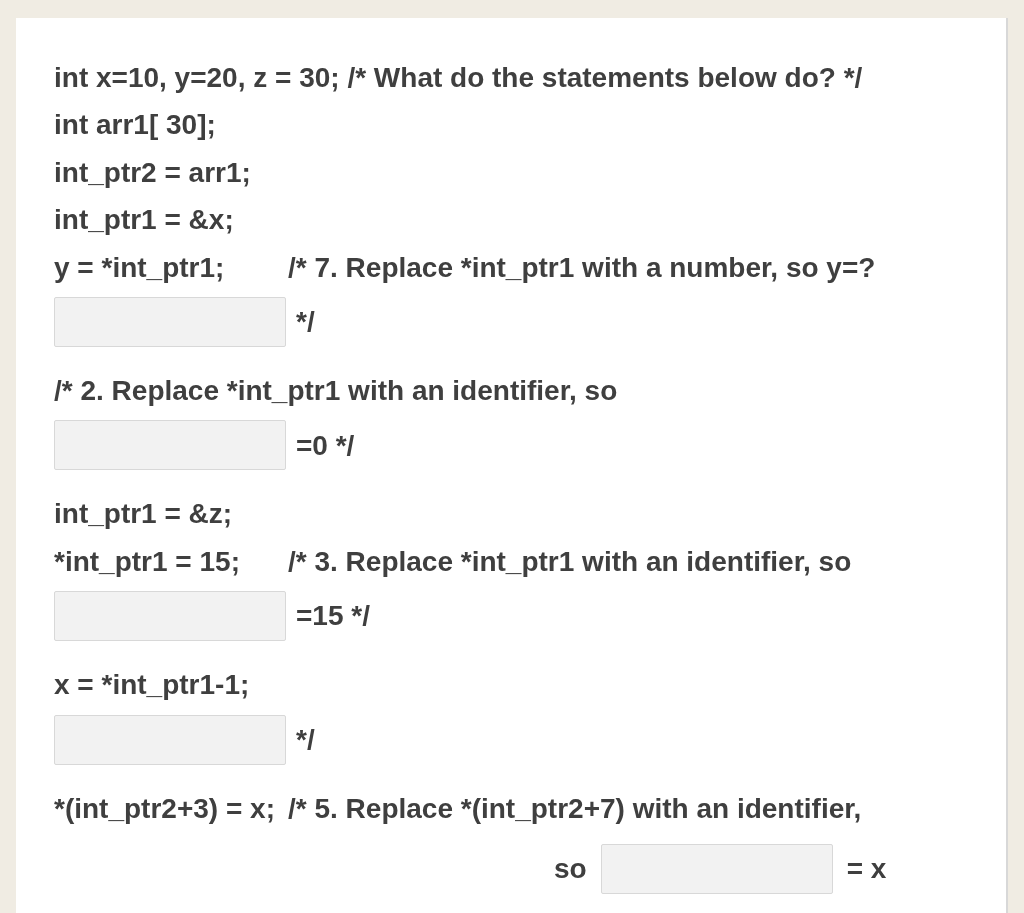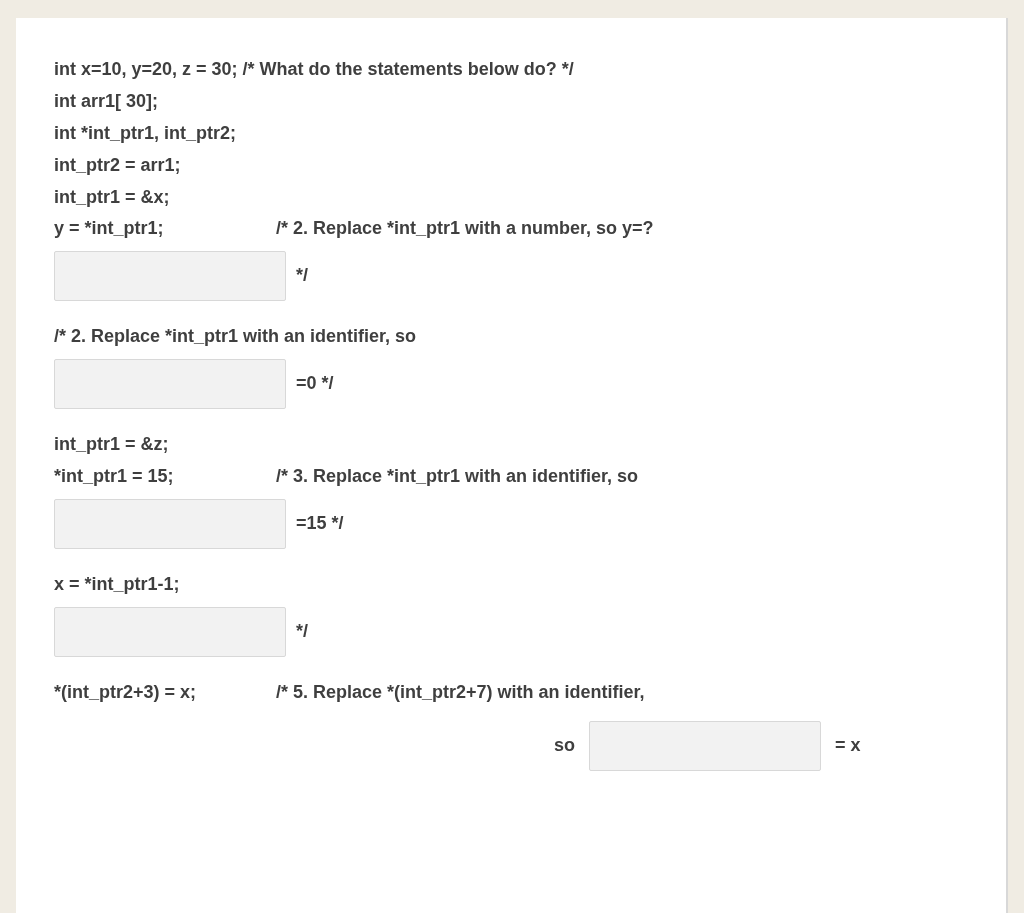--- a/index.html
+++ b/index.html
@@ -13,32 +13,33 @@
       box-sizing: border-box;
     }
     .paper {
       background: #ffffff;
       margin: 18px 16px 16px 16px;
       height: 895px;
       padding: 38px 38px 0 38px;
       box-sizing: border-box;
       position: relative;
       color: #3f3f3f;
-      font-size: 18px;
+      font-size: 28px;
       font-weight: 700;
       line-height: 1.55;
     }
     .code-line {
       margin-bottom: 4px;
     }
     .row {
       display: flex;
       align-items: flex-start;
       margin-bottom: 4px;
       flex-wrap: wrap;
+      gap: 12px;
     }
     .col-code {
       width: 222px;
       flex-shrink: 0;
     }
     .col-cmt {
       flex: 1;
     }
     .blank-row {
       display: flex;
@@ -81,27 +82,26 @@
     }
   </style>
 </head>
 <body>
 
 <div class="paper">
   <div class="right-edge"></div>
 
   <div class="code-line">int x=10, y=20, z = 30;   /* What do the statements below do? */</div>
   <div class="code-line">int arr1[ 30];</div>
-  <div class="code-line">int *int_ptr1, int_ptr2;</div>
   <div class="code-line">int_ptr2 = arr1;</div>
   <div class="code-line">int_ptr1 = &amp;x;</div>
 
   <div class="row">
     <div class="col-code">y = *int_ptr1;</div>
-    <div class="col-cmt">/* 2. Replace *int_ptr1 with a number, so y=?</div>
+    <div class="col-cmt">/* 7. Replace *int_ptr1 with a number, so y=?</div>
   </div>
   <div class="blank-row">
     <span class="blank"></span>
     <span class="after-blank">*/</span>
   </div>
 
   <div class="row">
     <div class="col-cmt">/* 2. Replace *int_ptr1 with an identifier, so</div>
   </div>
   <div class="blank-row">

